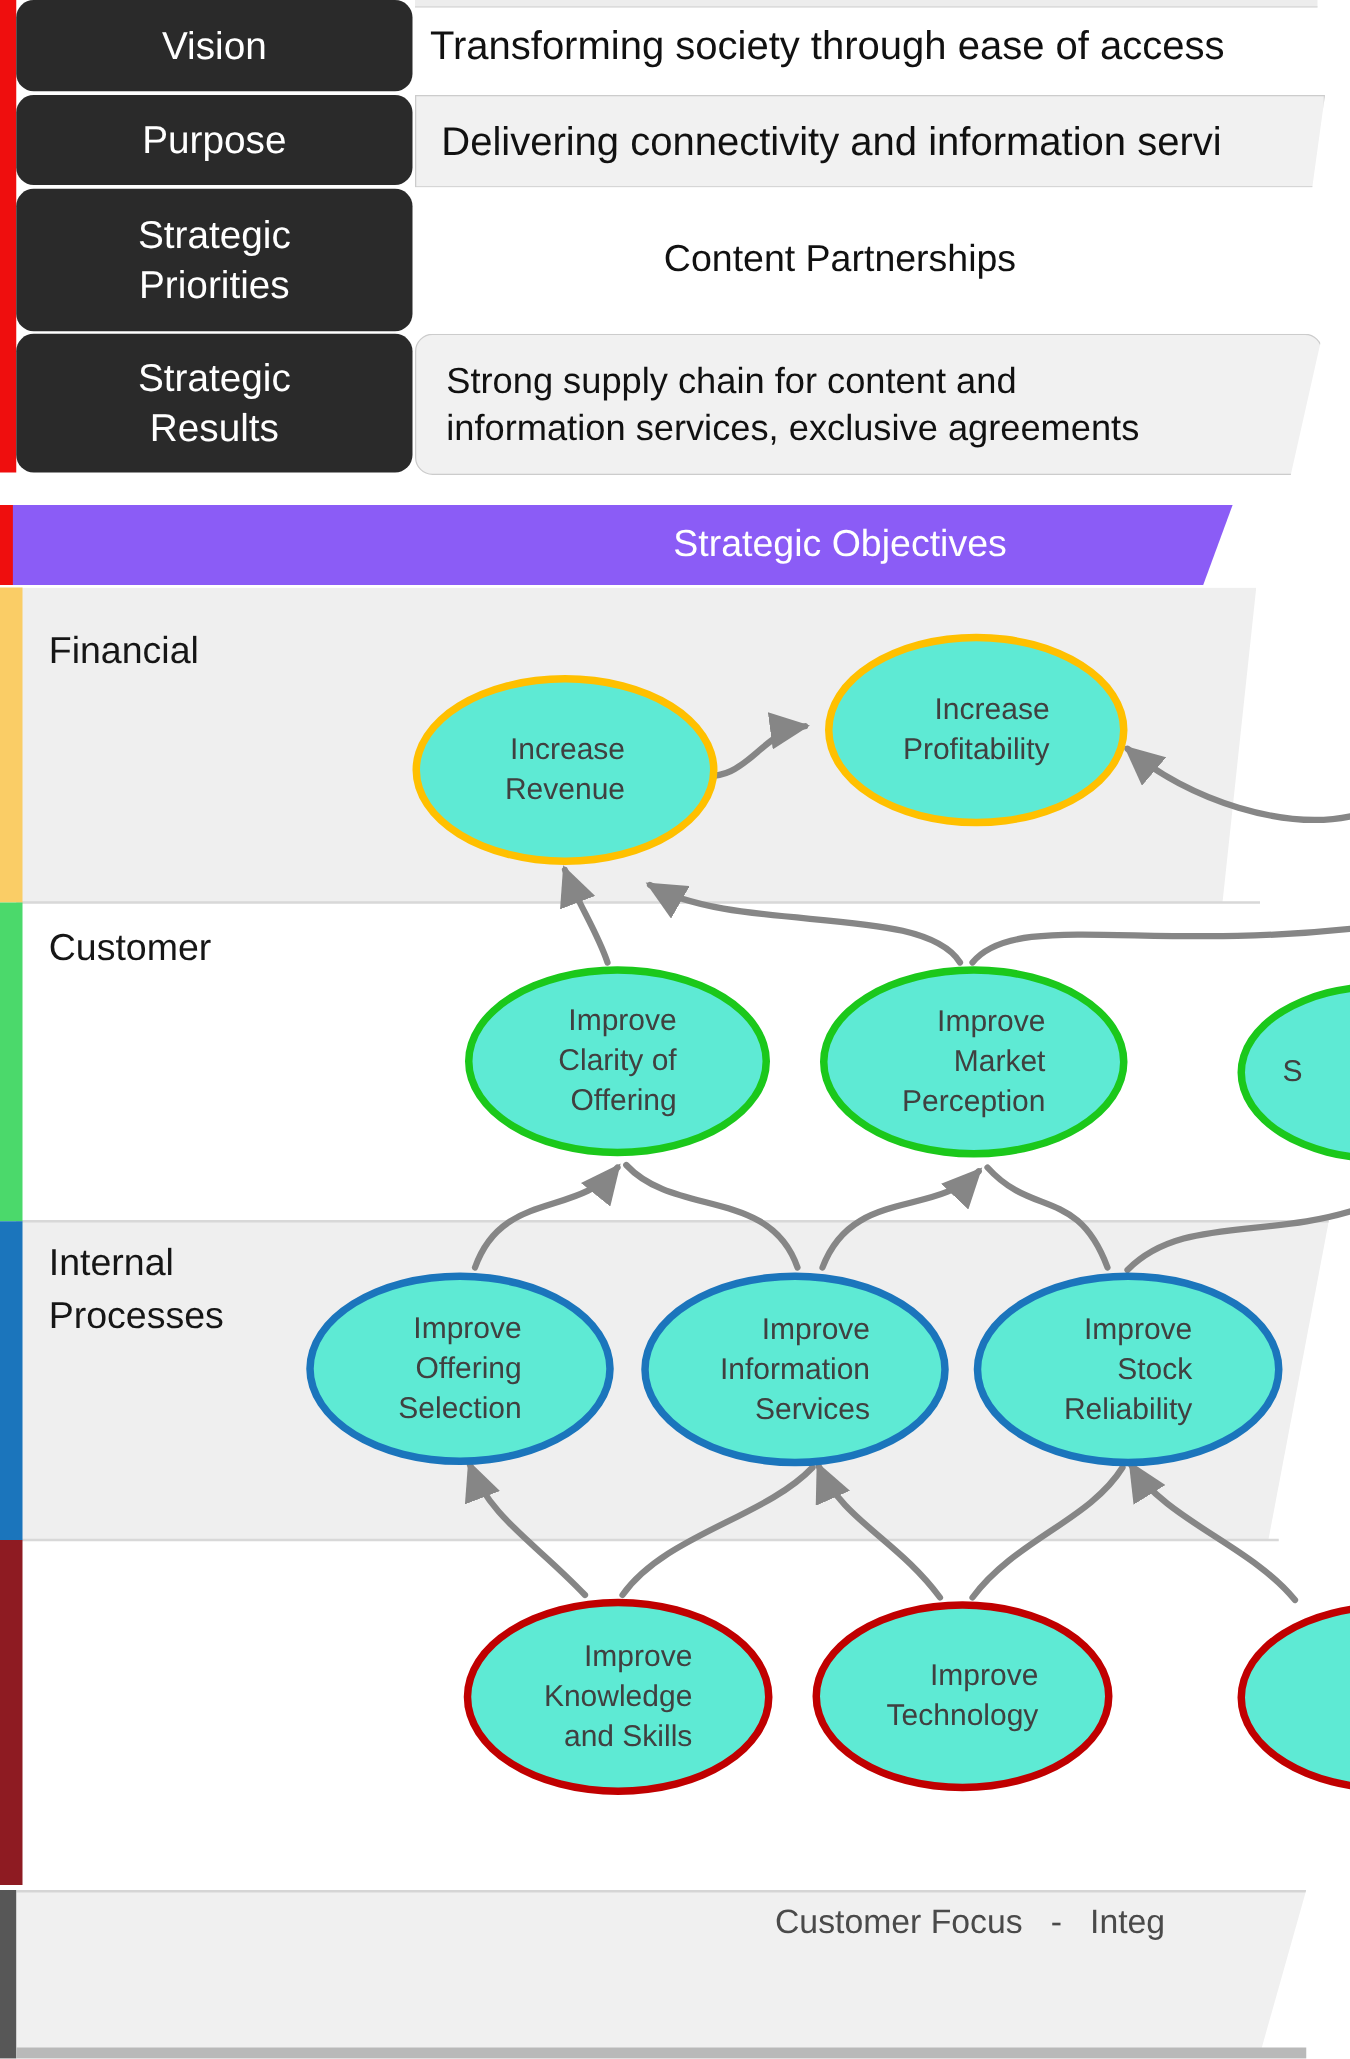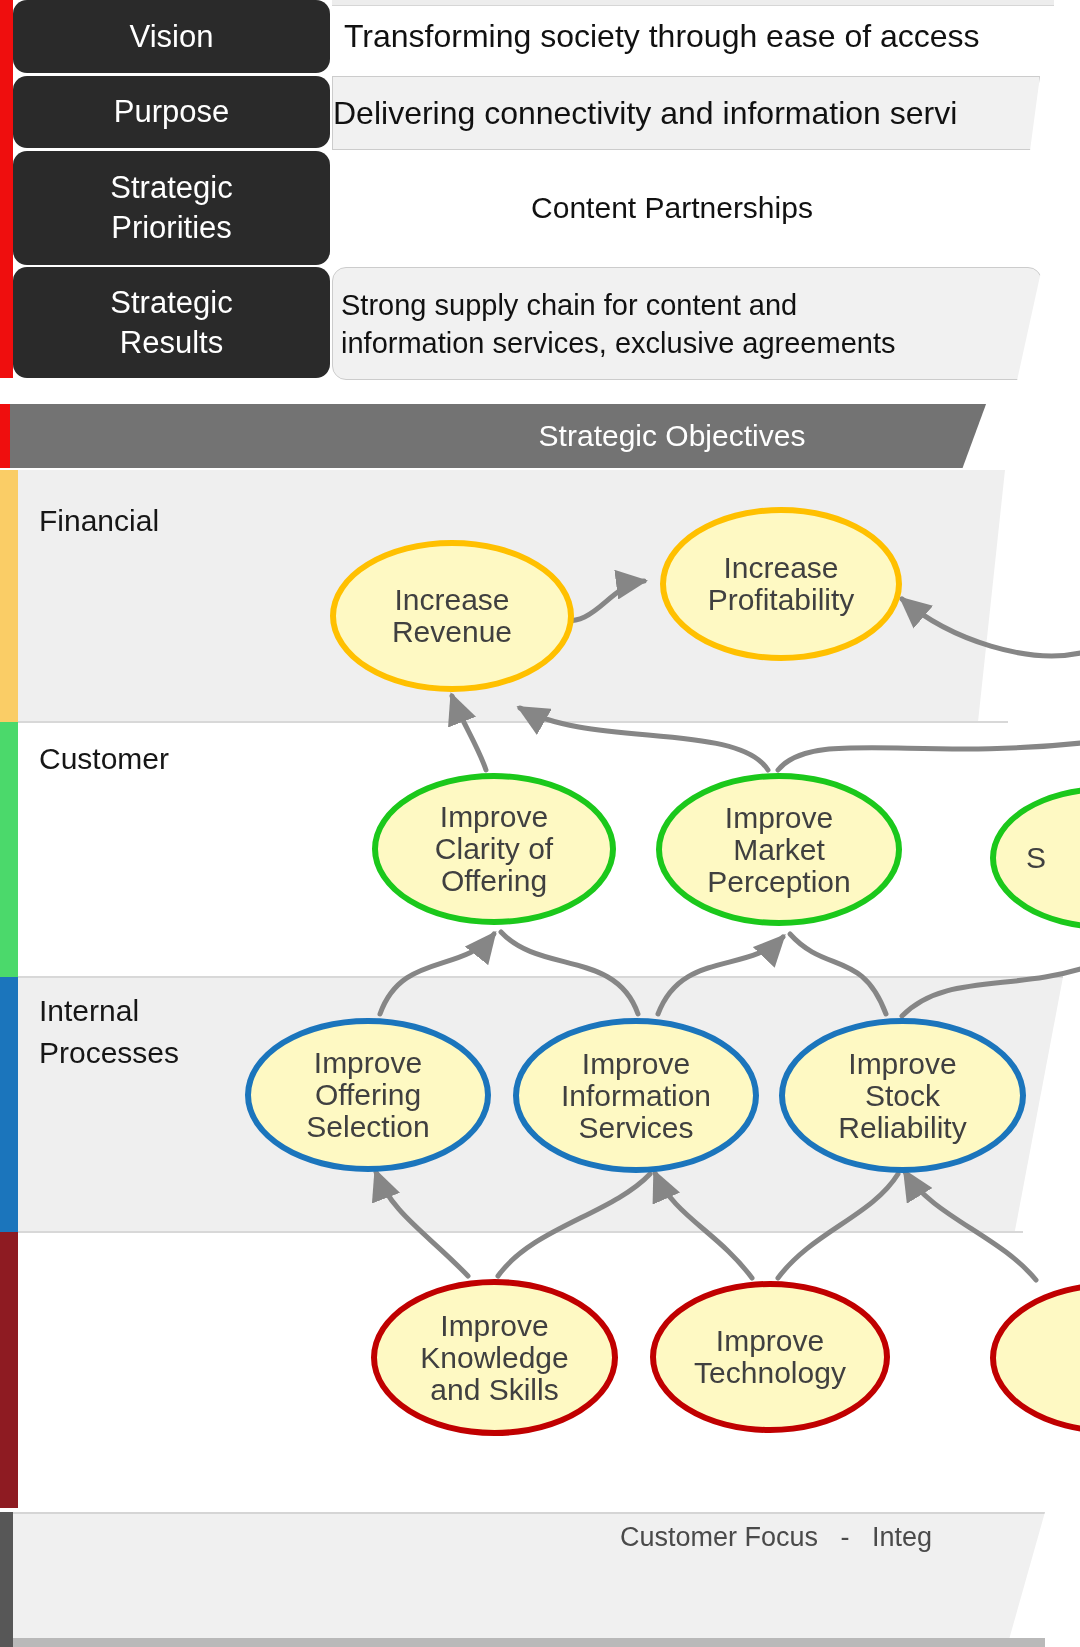--- a/index.html
+++ b/index.html
@@ -6,24 +6,24 @@
   #page{position:relative;width:1080px;height:1647px;background:#fff;overflow:hidden;
         font-family:"Liberation Sans", sans-serif;}
   .abs{position:absolute;}
   .pre{white-space:pre-line;border-radius:14px;}
   .label-box{background:#2a2a2a;color:#fff;display:flex;align-items:center;justify-content:center;
              text-align:center;font-size:31px;line-height:40px;}
   .content-row{display:flex;align-items:center;color:#111;overflow:hidden;}
   .gray-row{background:#f1f1f1;border:1px solid #cccccc;}
   .band-line{background:#d8d8d8;height:2px;}
   .side-bar{left:0;}
-  .oval{border-radius:50%;background:#fef9c3;display:flex;align-items:center;justify-content:center;
-        text-align:center;font-size:30px;line-height:32px;color:#404040;}
+  .oval{border-radius:50%;background:#5eead4;display:flex;align-items:center;justify-content:center;
+        text-align:right;font-size:24px;line-height:32px;color:#404040;}
   .sec-label{font-size:30px;line-height:42px;color:#161616;margin-left:12px;}
-  .hdr-bar{background:#737373;}
+  .hdr-bar{background:#8b5cf6;}
   .hdr-text{color:#fff;font-size:30px;text-align:center;}
   .values-text{color:#4a4a4a;font-size:27px;white-space:pre;}
 </style>
 </head>
 <body>
 
 <div id="page">
 
   <div class="abs" style="left:0;top:0;width:13px;height:378px;background:#EF0E0E;"></div>
 
@@ -32,28 +32,28 @@
   <div class="abs label-box pre" style="left:13px;top:0;width:317px;height:73px;">Vision</div>
   <div class="abs label-box pre" style="left:13px;top:76px;width:317px;height:72px;">Purpose</div>
   <div class="abs label-box pre" style="left:13px;top:151px;width:317px;height:114px;">Strategic
 Priorities</div>
   <div class="abs label-box pre" style="left:13px;top:267px;width:317px;height:111px;">Strategic
 Results</div>
 
   <div class="abs content-row" style="left:332px;top:0;width:748px;height:73px;font-size:32px;padding-left:12px;">
     <span style="white-space:nowrap;">Transforming society through ease of access</span>
   </div>
-  <div class="abs content-row gray-row" style="left:332px;top:76px;width:706px;height:72px;font-size:32px;padding-left:0;
+  <div class="abs content-row gray-row" style="left:332px;top:76px;width:706px;height:72px;font-size:32px;padding-left:20px;
               clip-path:polygon(0 0,100% 0,98.6% 100%,0 100%);">
     <span style="white-space:nowrap;">Delivering connectivity and information servi</span>
   </div>
   <div class="abs content-row" style="left:332px;top:151px;width:680px;height:114px;font-size:30px;justify-content:center;">
     <span>Content Partnerships</span>
   </div>
-  <div class="abs content-row gray-row pre" style="left:332px;top:267px;width:700px;height:111px;font-size:29px;line-height:38px;padding-left:8px;
+  <div class="abs content-row gray-row pre" style="left:332px;top:267px;width:700px;height:111px;font-size:29px;line-height:38px;padding-left:24px;
               clip-path:polygon(0 0,100% 0,96.5% 100%,0 100%);">
     <span class="pre">Strong supply chain for content and
 information services, exclusive agreements</span>
   </div>
 
   <div class="abs" style="left:0;top:404px;width:13px;height:64px;background:#EF0E0E;"></div>
   <div class="abs hdr-bar" style="left:10px;top:404px;width:980px;height:64px;clip-path:polygon(0 0,99.6% 0,97.2% 100%,0 100%);">
     <div class="abs hdr-text" style="left:330px;top:15px;width:664px;">Strategic Objectives</div>
   </div>
 

